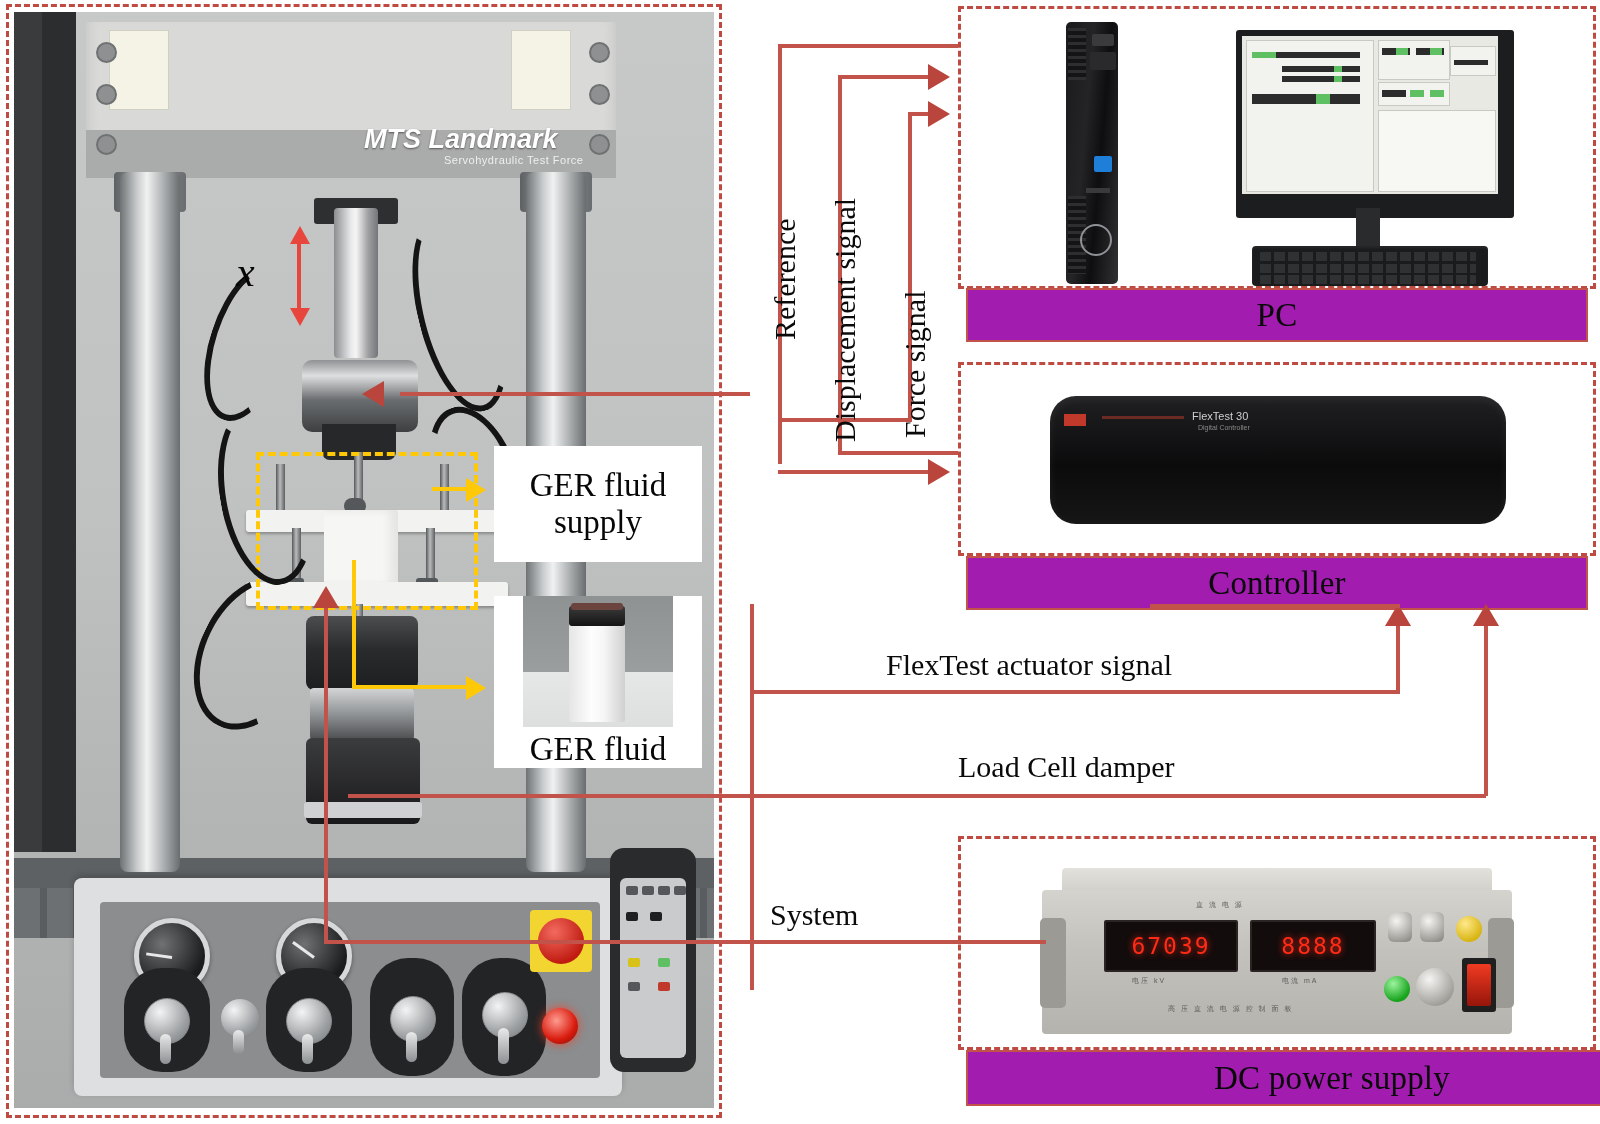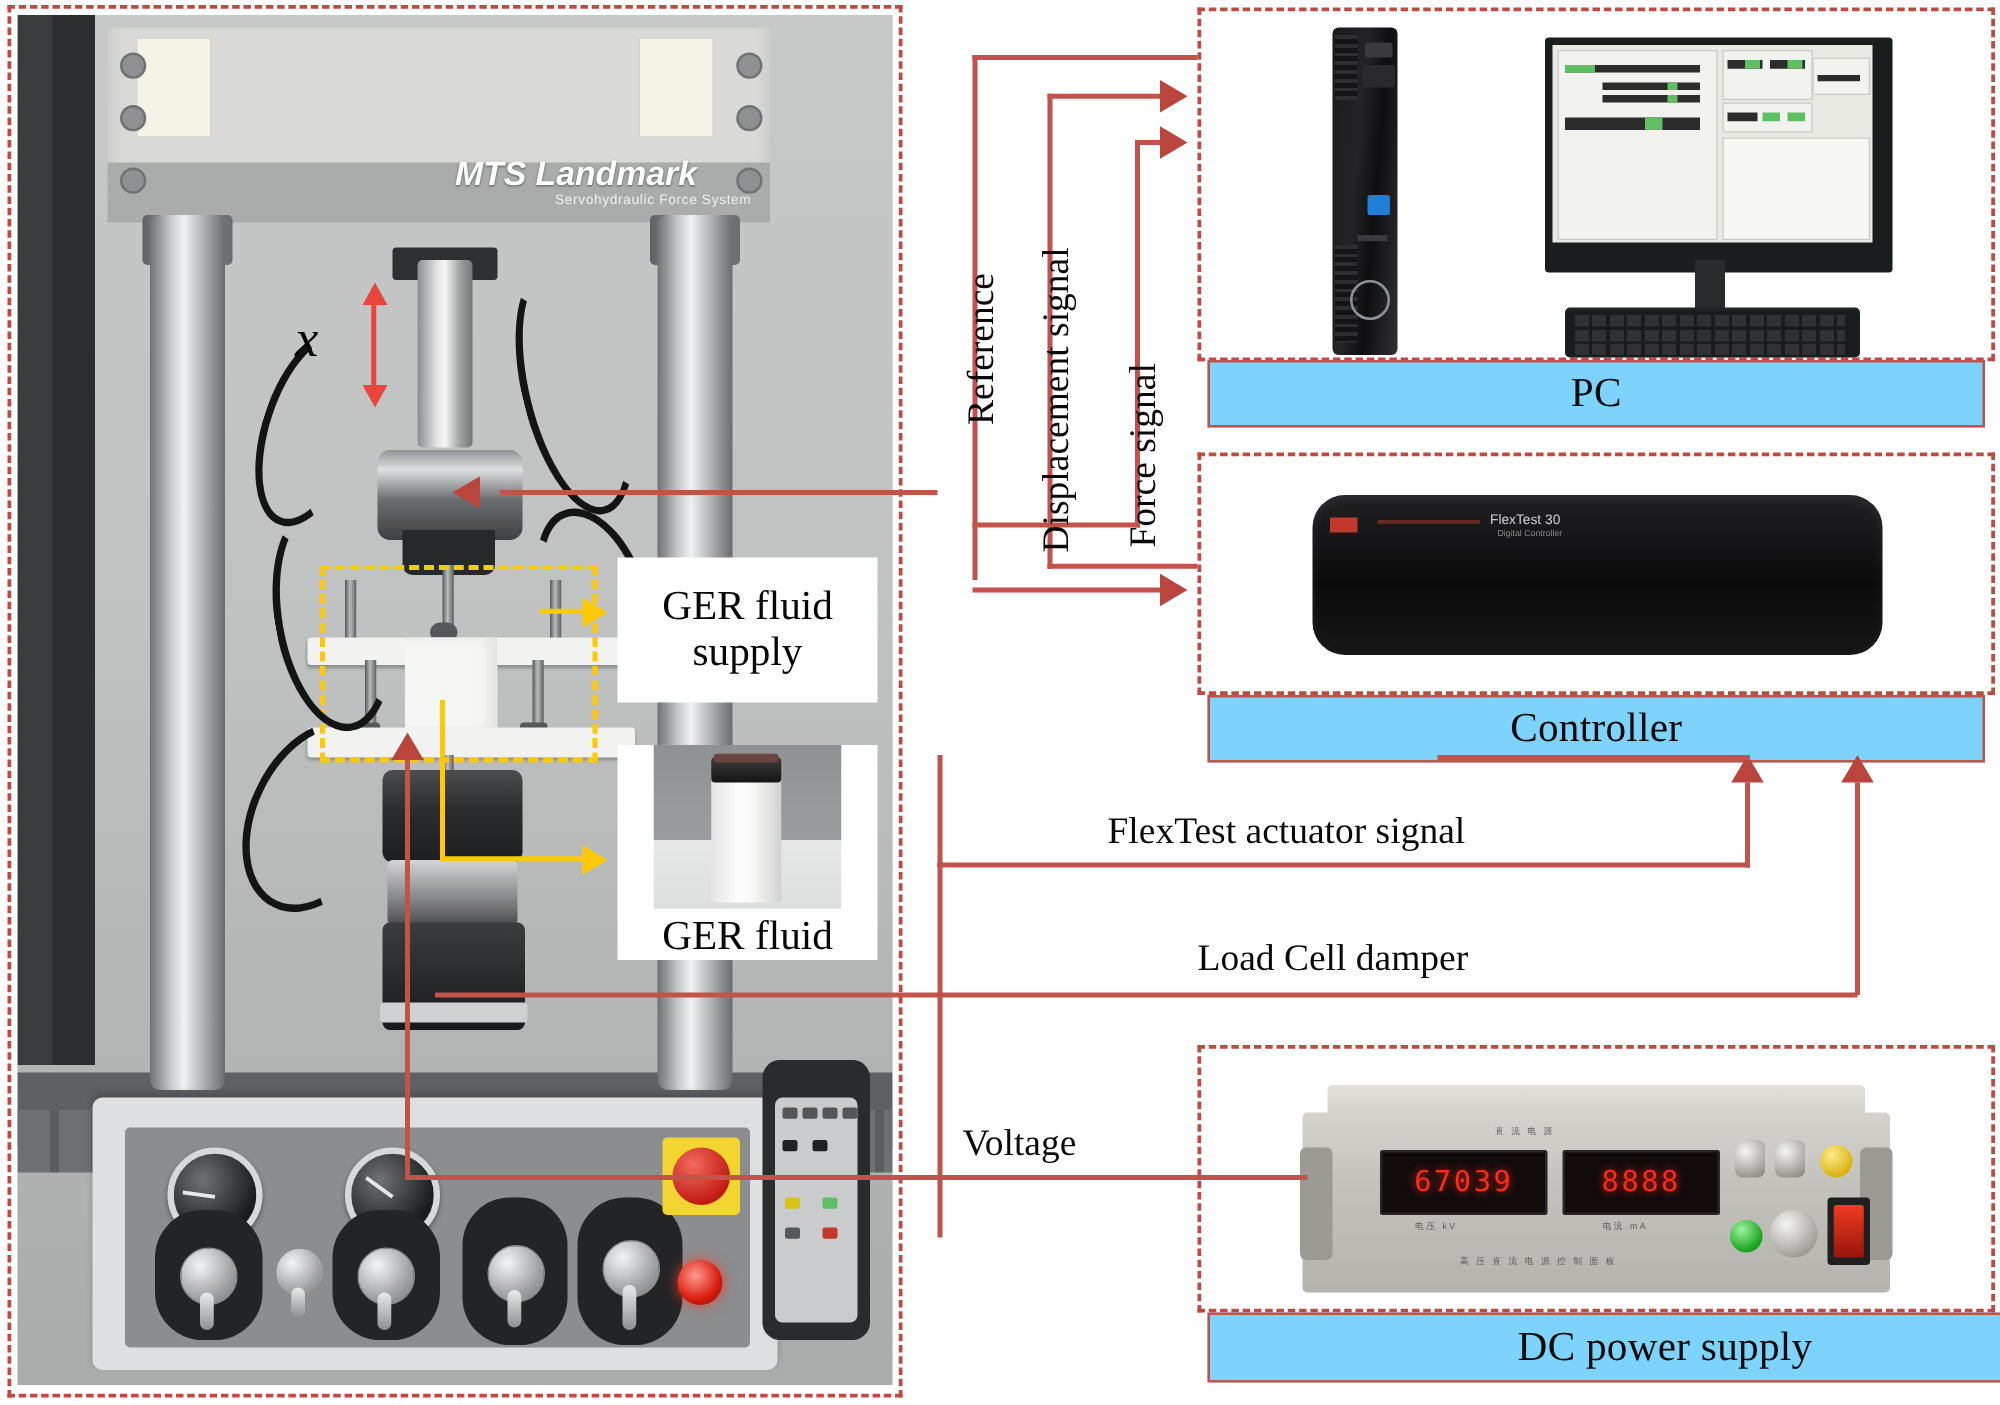--- a/index.html
+++ b/index.html
@@ -2,21 +2,21 @@
 <html><head>
 <meta charset="utf-8">
 <style>
   html,body{margin:0;padding:0;background:#ffffff;}
   body{width:1600px;height:1124px;position:relative;overflow:hidden;
        font-family:"Liberation Serif","DejaVu Serif",serif;color:#111;}
 
   
   .abs{position:absolute;}
   .dashbox{position:absolute;border:3px dashed #bf4a42;box-sizing:border-box;}
-  .solidbox{position:absolute;border:2.5px solid #c1534b;box-sizing:border-box;background:#7dd3fc;}
+  .solidbox{position:absolute;border:2.5px solid #c1534b;box-sizing:border-box;background:#a21caf;}
   .label{display:flex;align-items:center;justify-content:center;
          font-size:33px;letter-spacing:.2px;color:#0a0a0a;}
   .sigtext{position:absolute;font-size:30px;color:#0a0a0a;white-space:nowrap;}
   .vtext{position:absolute;font-size:30px;color:#0a0a0a;white-space:nowrap;
          transform-origin:0 0;transform:rotate(-90deg);}
   .wire{position:absolute;background:#c1534b;}
   .wireh{height:4px;}
   .wirev{width:4px;}
 
   
@@ -193,21 +193,21 @@
   <div class="ph sticker" style="left:497px;top:18px;"></div>
 
   <div class="ph boltd" style="left:82px;top:30px;"></div>
   <div class="ph boltd" style="left:82px;top:72px;"></div>
   <div class="ph boltd" style="left:82px;top:122px;"></div>
   <div class="ph boltd" style="left:575px;top:30px;"></div>
   <div class="ph boltd" style="left:575px;top:72px;"></div>
   <div class="ph boltd" style="left:575px;top:122px;"></div>
 
   <div class="ph brandtxt">MTS Landmark</div>
-  <div class="ph brandsub">Servohydraulic Force System</div>
+  <div class="ph brandsub">Servohydraulic Test Force</div>
 
   <div class="ph colCap" style="left:100px;"></div>
   <div class="ph colOuter" style="left:106px;"></div>
   <div class="ph colCap" style="left:506px;"></div>
   <div class="ph colOuter" style="left:512px;"></div>
 
   <div class="ph rodTop"></div>
   <div class="ph rod"></div>
   <div class="ph gripUpper"></div>
   <div class="ph gripUpper2"></div>
@@ -437,13 +437,13 @@
 <div class="wire wirev" style="left:1484px;top:626px;height:170px;"></div>
 <div class="ar ar-u" style="left:1473px;top:604px;"></div>
 <div class="sigtext" style="left:958px;top:750px;">Load Cell damper</div>
 
 <div class="wire wireh" style="left:400px;top:392px;width:350px;"></div>
 <div class="ar ar-l" style="left:362px;top:381px;"></div>
 
 <div class="wire wireh" style="left:324px;top:940px;width:722px;"></div>
 <div class="wire wirev" style="left:324px;top:608px;height:336px;"></div>
 <div class="ar ar-u" style="left:313px;top:586px;"></div>
-<div class="sigtext" style="left:770px;top:898px;">Voltage</div>
+<div class="sigtext" style="left:770px;top:898px;">System</div>
 
 </body></html>

